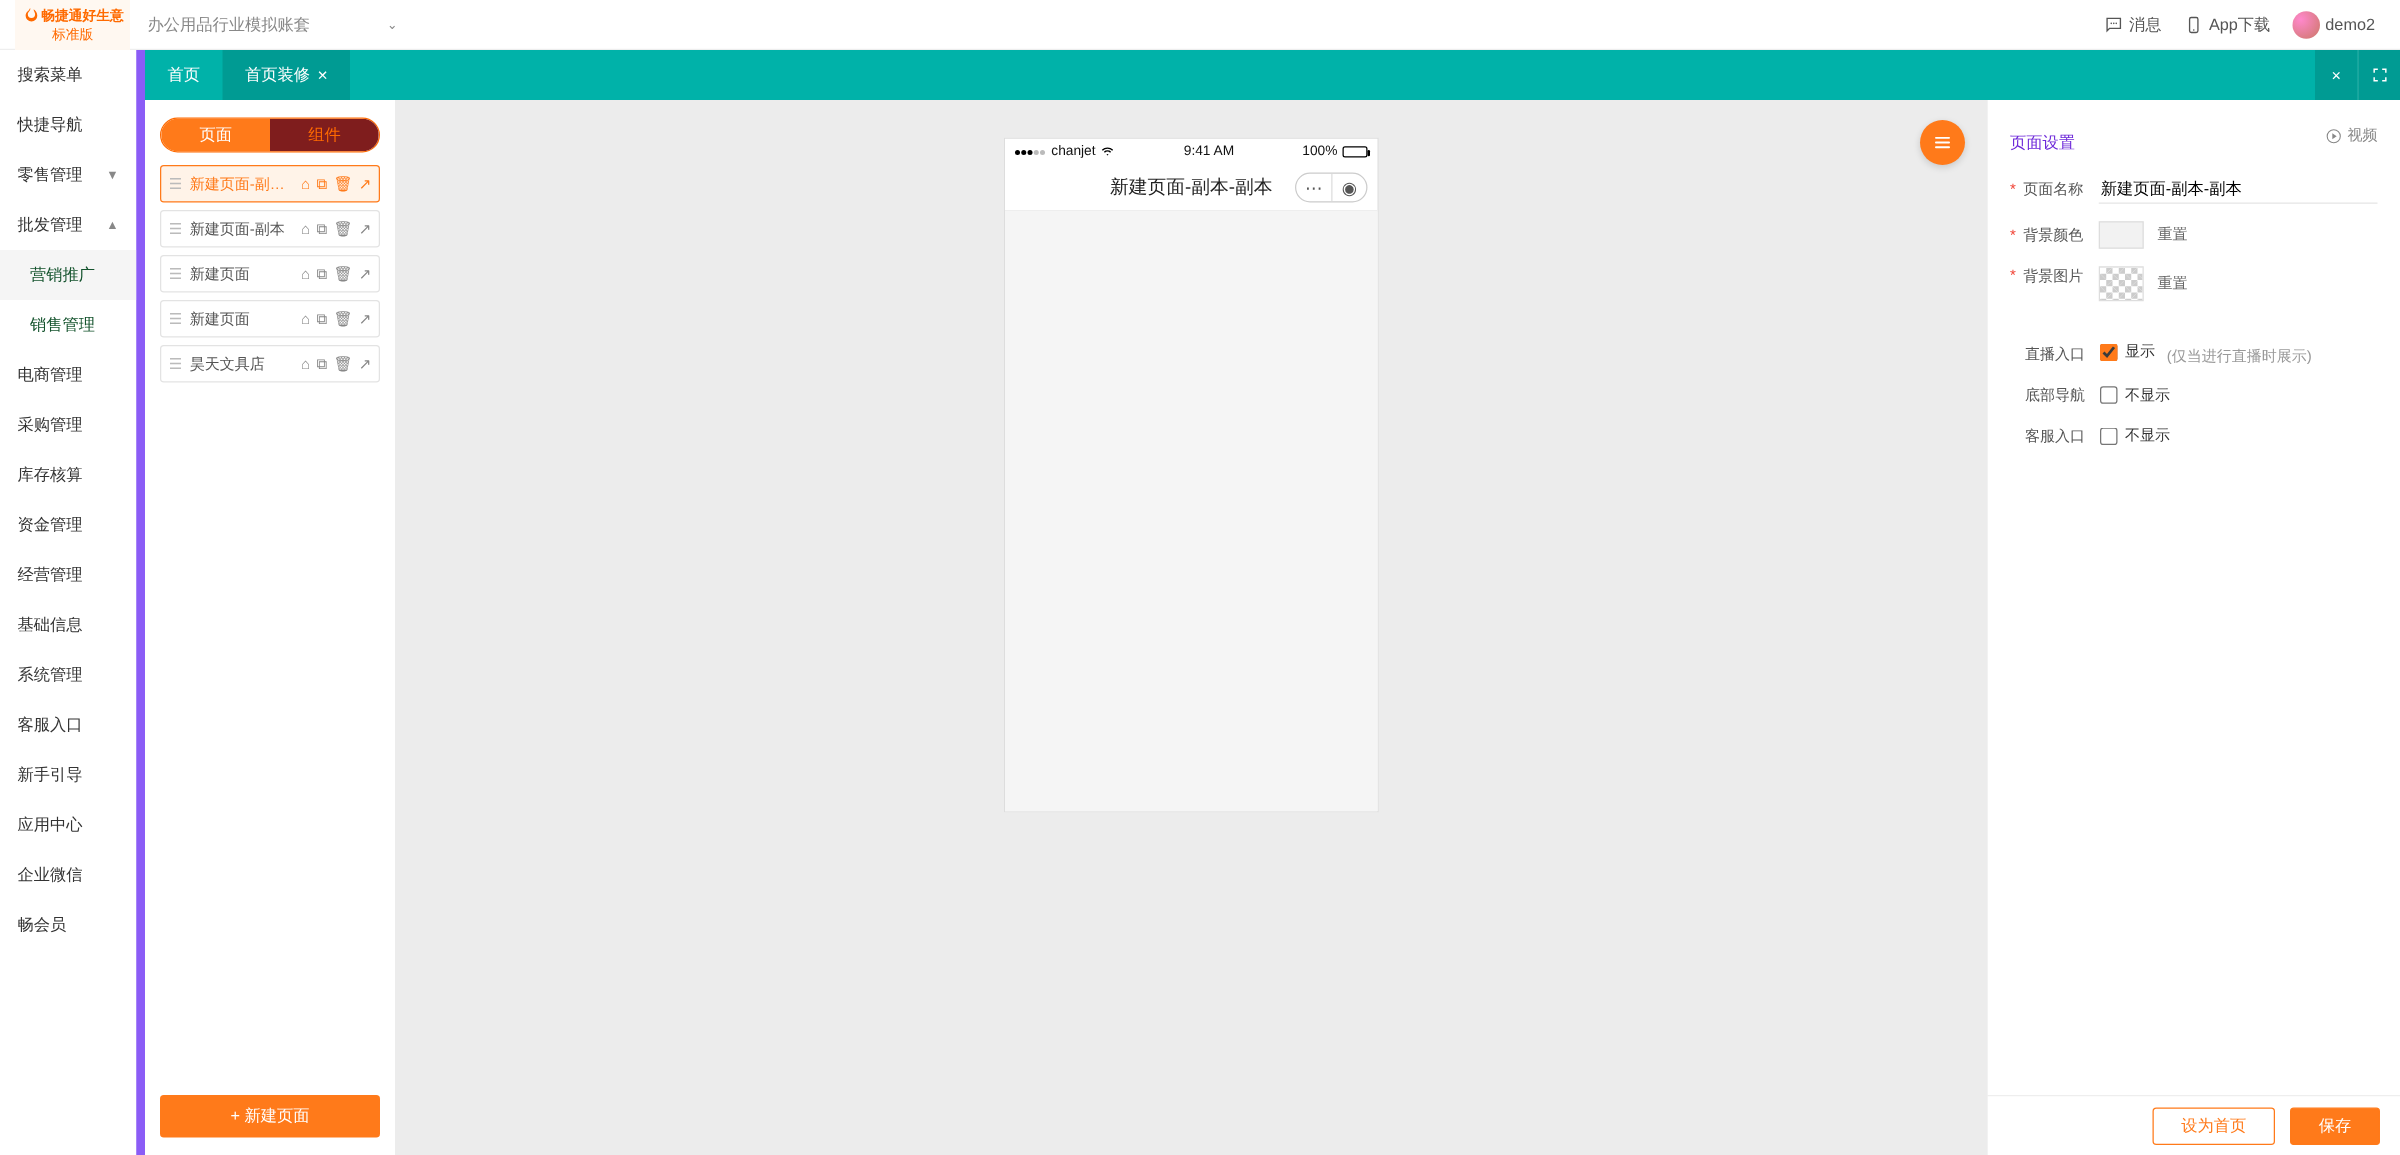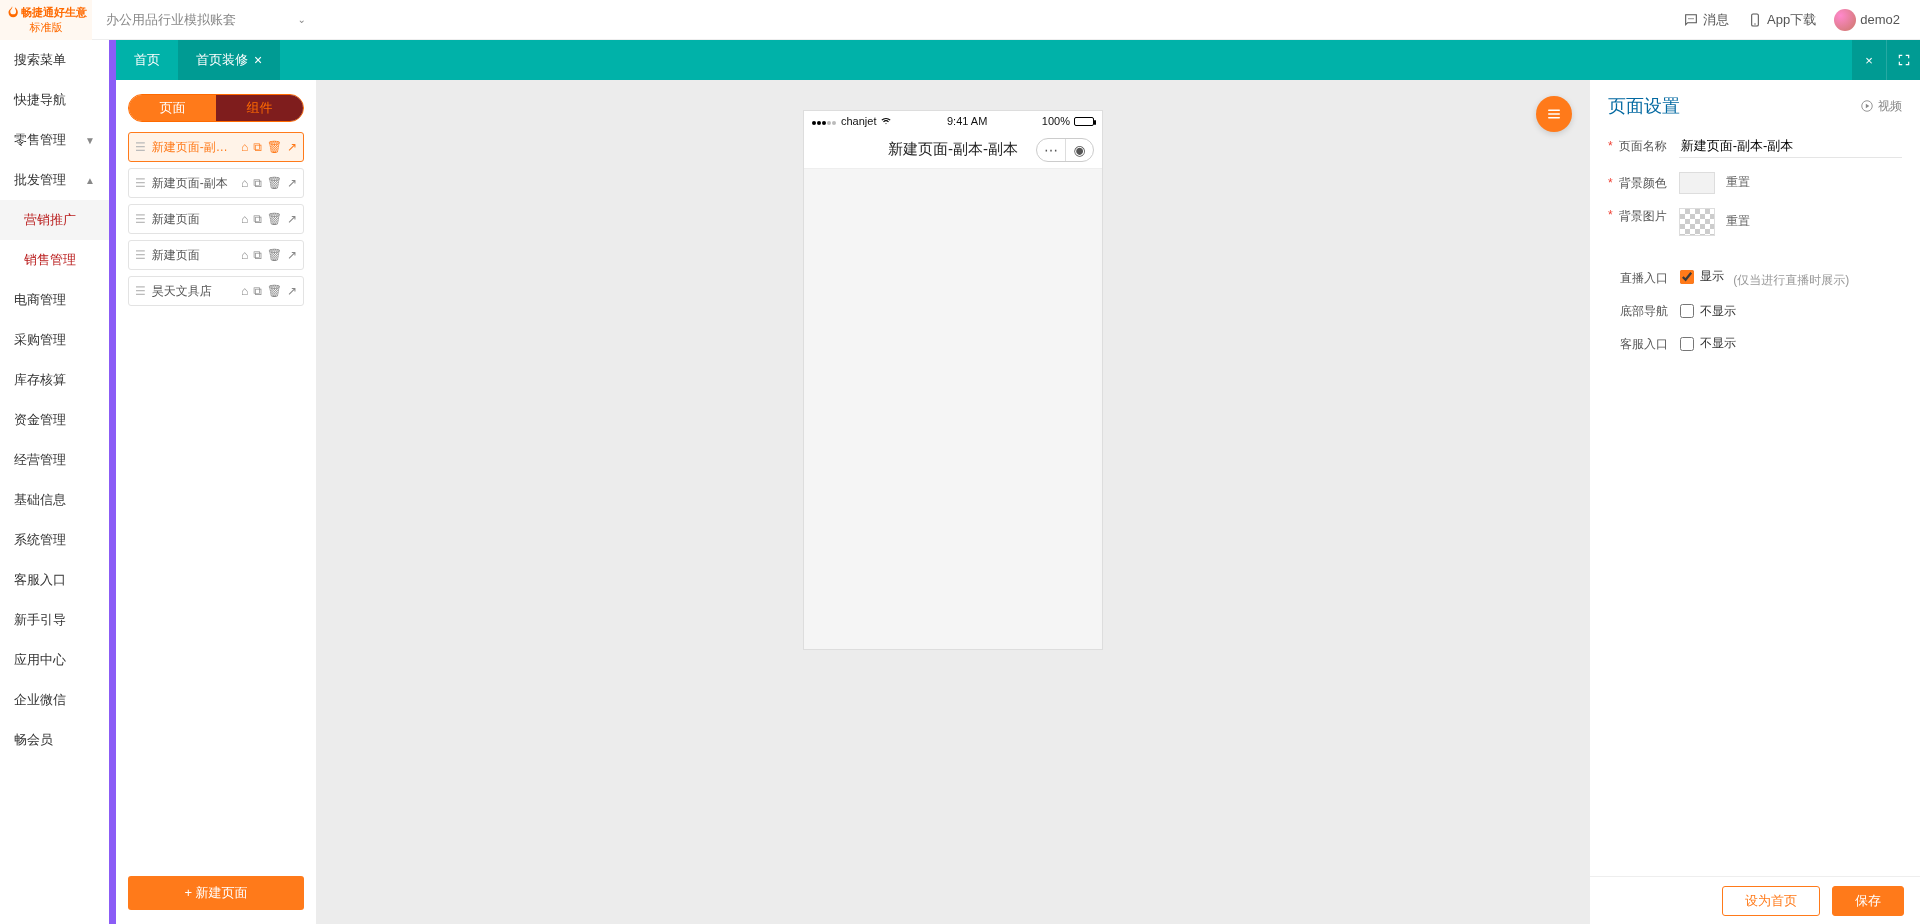--- a/index.html
+++ b/index.html
@@ -1,35 +1,35 @@
 <!DOCTYPE html>
 <html><head>
 <meta charset="utf-8">
 <style>
 * { box-sizing: border-box; margin: 0; padding: 0; }
 body { font-family: "Microsoft YaHei", Arial, sans-serif; font-size: 13px; color: #333; background: #fff; overflow: hidden; }
 
 
 .topbar { height: 40px; display: flex; align-items: center; border-bottom: 1px solid #eee; }
-.logo-box { width: 92px; height: 40px; background: #fff8f1; display: flex; flex-direction: column; align-items: center; justify-content: center; }
+.logo-box { width: 92px; height: 40px; background: #fff8f1; display: flex; flex-direction: column; align-items: center; justify-content: center; margin-left: 12px; }
 .logo-top { color: #ff6a00; font-size: 11px; font-weight: bold; display: flex; align-items: center; gap: 2px; }
 .logo-top svg { width: 14px; height: 14px; }
 .logo-sub { color: #ff6a00; font-size: 11px; }
 .acct-select { margin-left: 14px; color: #888; font-size: 13px; flex: 0 0 auto; width: 200px; display: flex; align-items: center; justify-content: space-between; }
 .topbar-spacer { flex: 1; }
 .topbar-right { display: flex; align-items: center; gap: 18px; padding-right: 20px; }
 .tb-item { display: flex; align-items: center; gap: 4px; color: #555; cursor: pointer; }
 .tb-item svg { width: 16px; height: 16px; }
 .avatar { width: 22px; height: 22px; border-radius: 50%; background: radial-gradient(circle at 30% 30%, #f8c, #c76); }
 
 
 .layout { display: flex; height: calc(100vh - 40px); }
 .sidebar { width: 116px; background: #fff; border-right: 7px solid #8b5cf6; overflow-y: auto; }
 .sidebar-item { padding: 11px 14px; font-size: 13px; color: #333; cursor: pointer; display: flex; align-items: center; justify-content: space-between; }
-.sidebar-item.sub { padding-left: 24px; color: #b91c1c; }
+.sidebar-item.sub { padding-left: 24px; color: #14532d; }
 .sidebar-item.sub.active { background: #f5f5f5; }
 .caret { font-size: 10px; color: #888; }
 
 .main { flex: 1; display: flex; flex-direction: column; background: #f0f0f0; }
 
 
 .tabs-row { height: 40px; background: #00b2a9; display: flex; align-items: stretch; position: relative; }
 .tab { padding: 0 18px; display: flex; align-items: center; color: #fff; font-size: 13px; cursor: pointer; gap: 6px; }
 .tab.active { background: #009b93; }
 .tab .close { font-size: 14px; }
@@ -73,21 +73,21 @@
 .mini-header .pill > span + span { border-left: 1px solid #ddd; }
 .mini-body { flex: 1; background: #f5f5f5; }
 
 .float-btn { position: absolute; right: 18px; top: 16px; width: 36px; height: 36px; border-radius: 50%; background: #ff7a1a; color: #fff; display: flex; align-items: center; justify-content: center; cursor: pointer; box-shadow: 0 2px 6px rgba(0,0,0,.15); }
 .float-btn svg { width: 18px; height: 18px; }
 
 
 .right-panel { width: 330px; background: #fff; display: flex; flex-direction: column; }
 .rp-inner { flex: 1; padding: 14px 18px; overflow: auto; }
 .rp-head { display: flex; align-items: center; justify-content: space-between; margin-bottom: 16px; }
-.rp-title { font-size: 18px; color: #0369a1; }
+.rp-title { font-size: 13px; color: #6d28d9; margin-top: 11px; }
 .rp-video { color: #888; font-size: 12px; display: flex; align-items: center; gap: 4px; cursor: pointer; }
 .form-row { display: flex; align-items: center; margin-bottom: 14px; font-size: 12px; }
 .form-row .req { color: #f04134; margin-right: 6px; }
 .form-row .lab { width: 60px; color: #555; }
 .form-row .val { flex: 1; }
 .form-row input[type=text] { width: 100%; border: none; border-bottom: 1px solid #e5e5e5; padding: 4px 2px; font-size: 13px; outline: none; }
 .swatch { width: 36px; height: 22px; background: #f2f2f2; border: 1px solid #ddd; display: inline-block; vertical-align: middle; margin-right: 8px; }
 .checker { width: 36px; height: 28px; border: 1px solid #ddd; display: inline-block; vertical-align: middle; margin-right: 8px;
   background-image: linear-gradient(45deg,#ccc 25%,transparent 25%),linear-gradient(-45deg,#ccc 25%,transparent 25%),linear-gradient(45deg,transparent 75%,#ccc 75%),linear-gradient(-45deg,transparent 75%,#ccc 75%);
   background-size: 10px 10px; background-position: 0 0,0 5px,5px -5px,-5px 0; }

